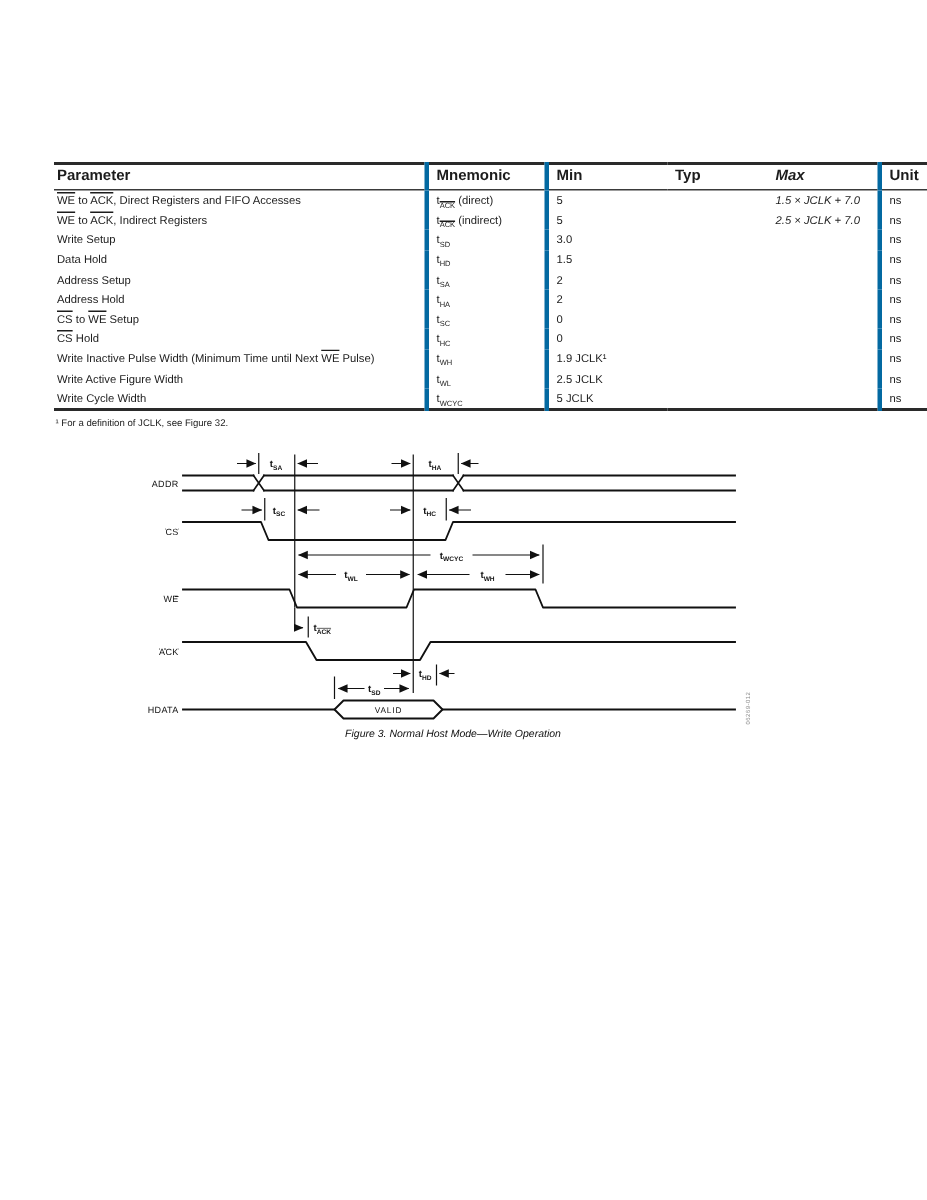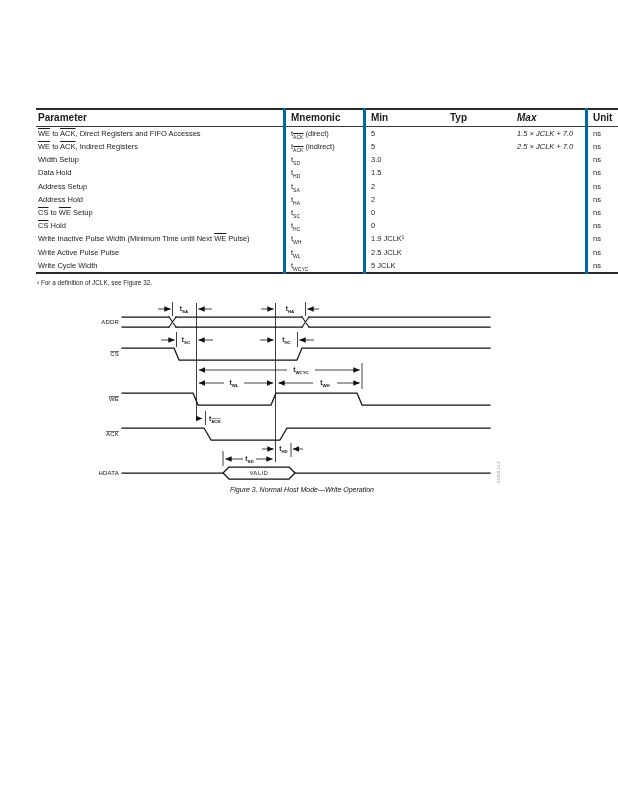--- a/index.html
+++ b/index.html
@@ -73,21 +73,21 @@
           </tr>
           <tr>
             <td class="c0"><span class="ov">WE</span> to <span class="ov">ACK</span>, Indirect Registers</td>
             <td class="c1 vsep">t<sub class="ov">ACK</sub> (indirect)</td>
             <td class="c2 vsep">5</td>
             <td class="c3"></td>
             <td class="c4">2.5 × JCLK + 7.0</td>
             <td class="c5 vsep">ns</td>
           </tr>
           <tr>
-            <td class="c0">Width Setup</td>
+            <td class="c0">Write Setup</td>
             <td class="c1 vsep">t<sub>SD</sub></td>
             <td class="c2 vsep">3.0</td>
             <td class="c3"></td>
             <td class="c4"></td>
             <td class="c5 vsep">ns</td>
           </tr>
           <tr>
             <td class="c0">Data Hold</td>
             <td class="c1 vsep">t<sub>HD</sub></td>
             <td class="c2 vsep">1.5</td>
@@ -129,21 +129,21 @@
           </tr>
           <tr>
             <td class="c0">Write Inactive Pulse Width (Minimum Time until Next <span class="ov">WE</span> Pulse)</td>
             <td class="c1 vsep">t<sub>WH</sub></td>
             <td class="c2 vsep">1.9 JCLK¹</td>
             <td class="c3"></td>
             <td class="c4"></td>
             <td class="c5 vsep">ns</td>
           </tr>
           <tr>
-            <td class="c0">Write Active Pulse Pulse</td>
+            <td class="c0">Write Active Figure Width</td>
             <td class="c1 vsep">t<sub>WL</sub></td>
             <td class="c2 vsep">2.5 JCLK</td>
             <td class="c3"></td>
             <td class="c4"></td>
             <td class="c5 vsep">ns</td>
           </tr>
           <tr>
             <td class="c0">Write Cycle Width</td>
             <td class="c1 vsep">t<sub>WCYC</sub></td>
             <td class="c2 vsep">5 JCLK</td>

